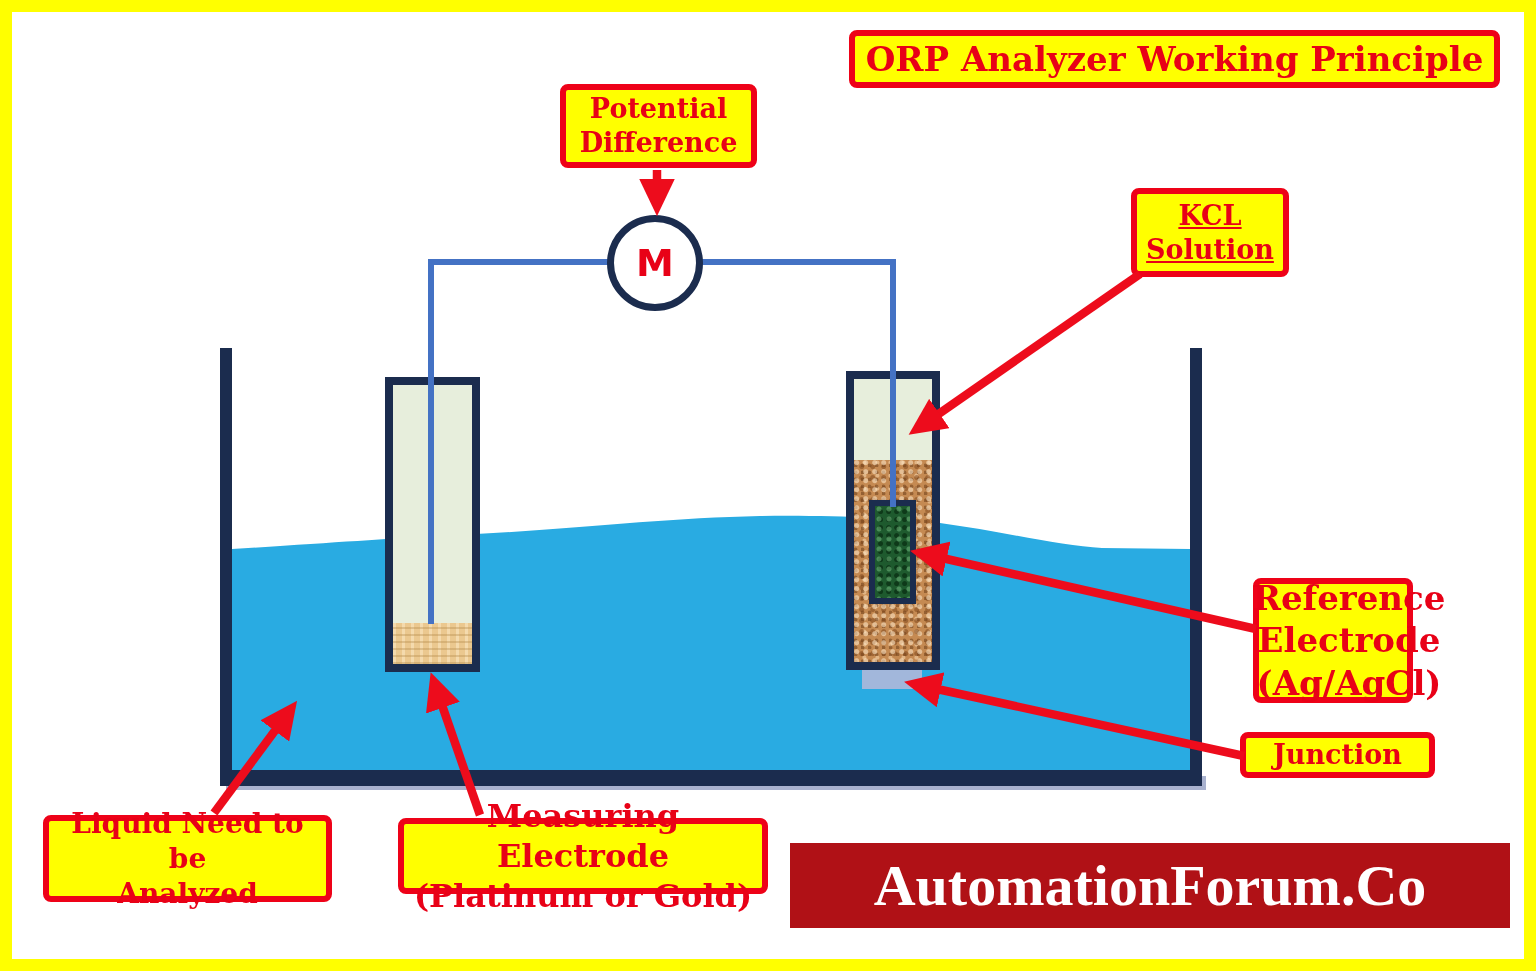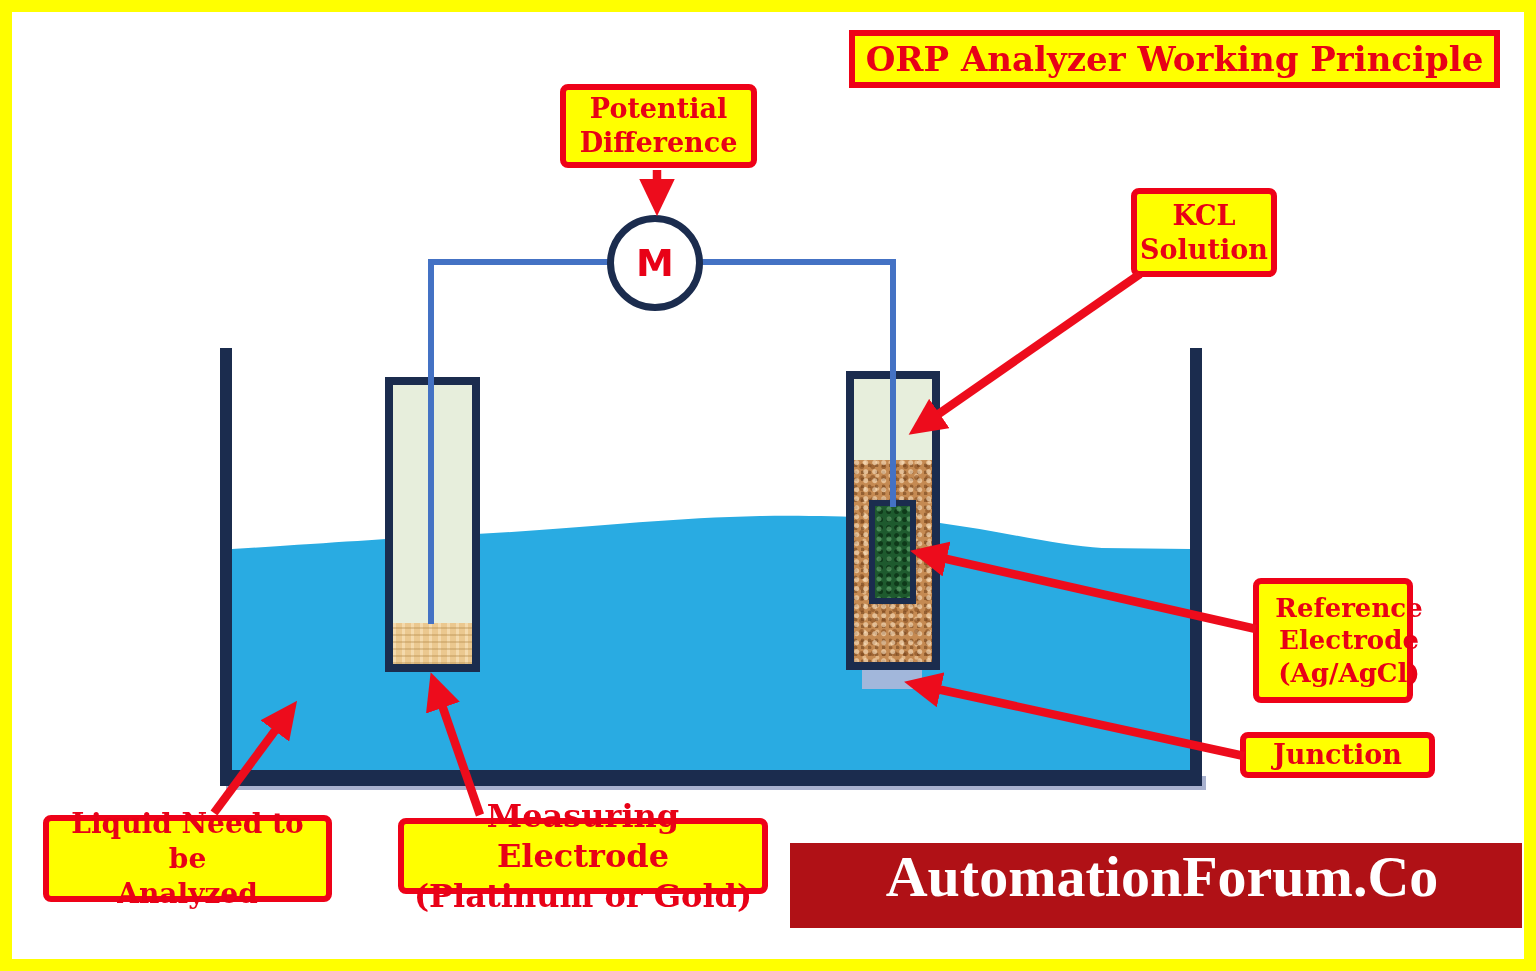--- a/index.html
+++ b/index.html
@@ -54,32 +54,32 @@
   #meter-circle{position:absolute;left:607px;top:215px;width:96px;height:96px;border-radius:50%;
     border:7px solid #1B2C4E;background:#ffffff;box-sizing:border-box;z-index:11;
     display:flex;align-items:center;justify-content:center;
     font-family:"DejaVu Sans", sans-serif;font-weight:bold;font-size:38px;color:#E80117;}
 
   
   .label-box{position:absolute;background:#FFFF00;border:6px solid #EE0218;border-radius:8px;
     box-sizing:border-box;color:#E80117;font-weight:bold;text-align:center;
     display:flex;align-items:center;justify-content:center;white-space:pre-line;
     line-height:1.25;z-index:20;}
-  #title-box{left:849px;top:30px;width:651px;height:58px;font-size:34px;border-radius:0;}
+  #title-box{left:849px;top:30px;width:651px;height:58px;font-size:34px;border-radius:8px;}
   #potential-box{left:560px;top:84px;width:197px;height:84px;font-size:27px;justify-content:center;}
-  #kcl-box{left:1131px;top:188px;width:146px;height:89px;font-size:27px;}
-  #reference-box{left:1253px;top:578px;width:160px;height:125px;font-size:26px;padding-left:32px;}
+  #kcl-box{left:1131px;top:188px;width:158px;height:89px;font-size:27px;text-decoration:underline;}
+  #reference-box{left:1253px;top:578px;width:160px;height:125px;font-size:34px;padding-left:32px;}
   #junction-box{left:1240px;top:732px;width:195px;height:46px;font-size:27px;}
   #liquid-box{left:43px;top:815px;width:289px;height:87px;font-size:28px;}
   #measuring-box{left:398px;top:818px;width:370px;height:76px;font-size:32px;text-align:center;}
 
   
   #banner{position:absolute;left:790px;top:843px;width:720px;height:85px;background:#B01116;
-    color:#ffffff;display:flex;justify-content:center;
-    font-family:"Liberation Serif", serif;font-weight:bold;font-size:58px;z-index:20;padding-left:12px;}
+    color:#ffffff;display:flex;align-items:center;justify-content:center;
+    font-family:"Liberation Serif", serif;font-weight:bold;font-size:58px;z-index:20;}
 
   
   #arrows-svg{position:absolute;left:0;top:0;z-index:30;pointer-events:none;}
 </style>
 </head>
 <body>
 
 <svg id="liquid-svg" width="1536" height="971" viewBox="0 0 1536 971">
   <path d="M 232,549
            C 330,543 380,539 440,536

